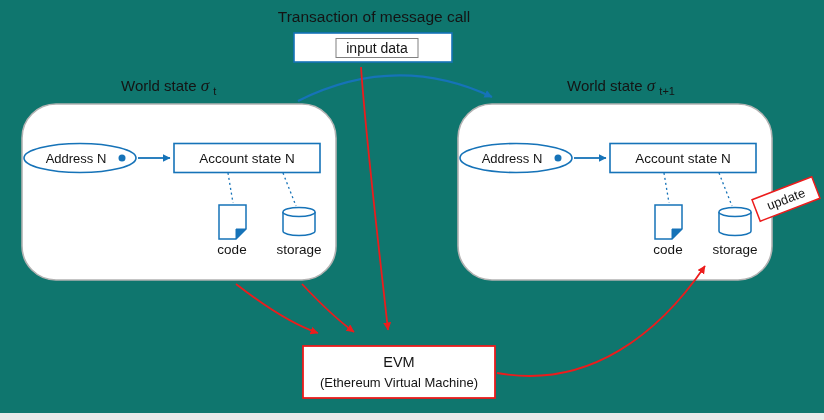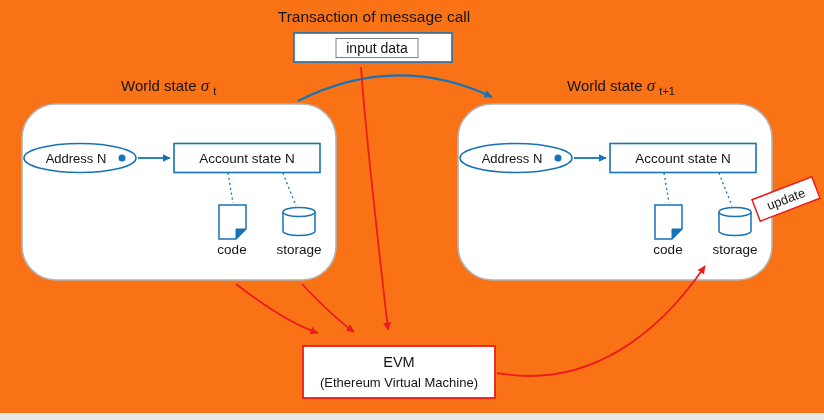--- a/index.html
+++ b/index.html
@@ -4,21 +4,21 @@
 <style>
   html, body {
     margin: 0;
     padding: 0;
     background: #ffffff;
   }
   .canvas {
     position: relative;
     width: 824px;
     height: 420px;
-    background: #f97316;
+    background: #0f766e;
     font-family: "Liberation Sans", sans-serif;
     overflow: hidden;
   }
   svg text {
     font-family: "Liberation Sans", sans-serif;
     fill: #141414;
   }
   .sigma {
     font-family: "Liberation Serif", serif;
     font-style: italic;

